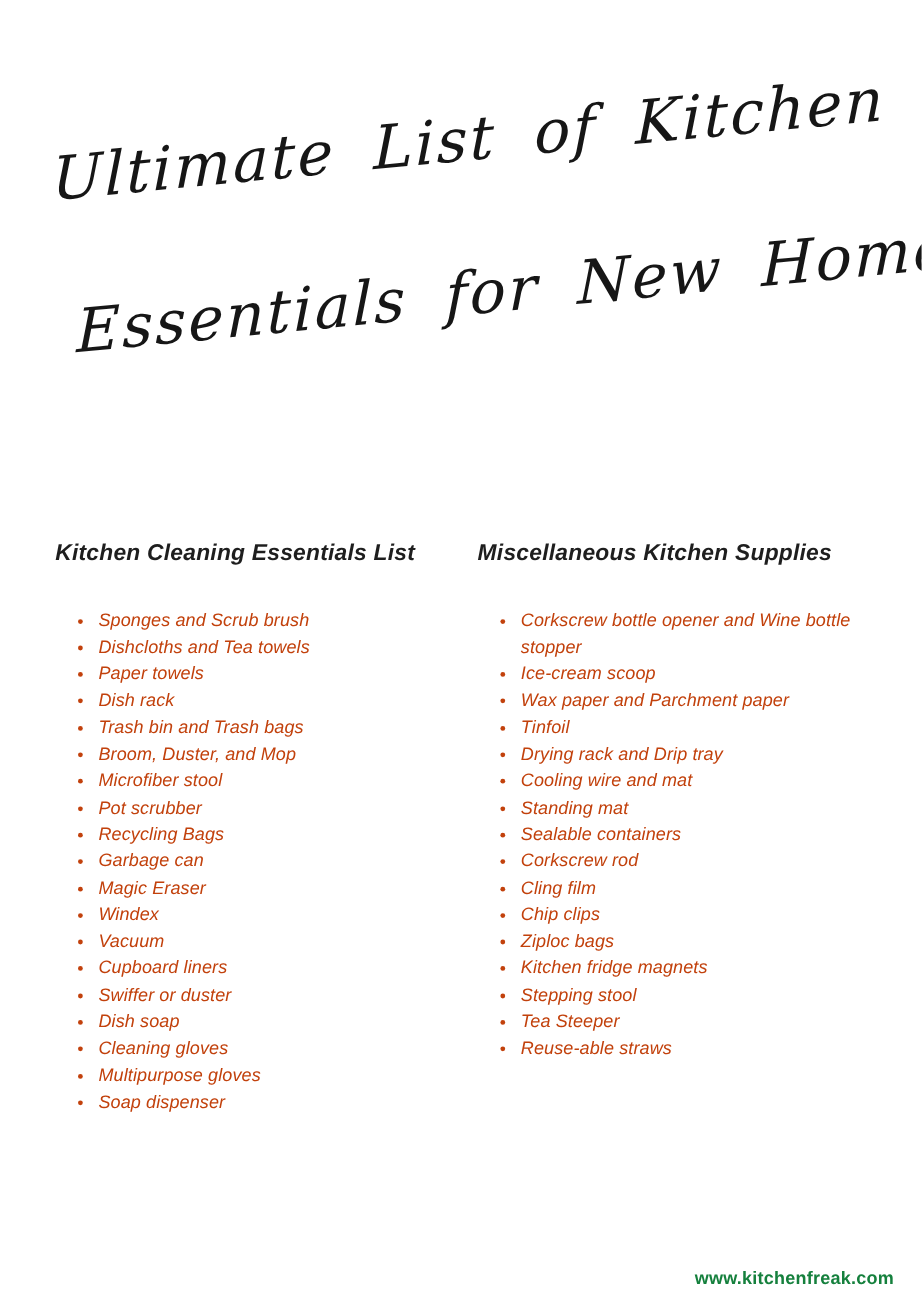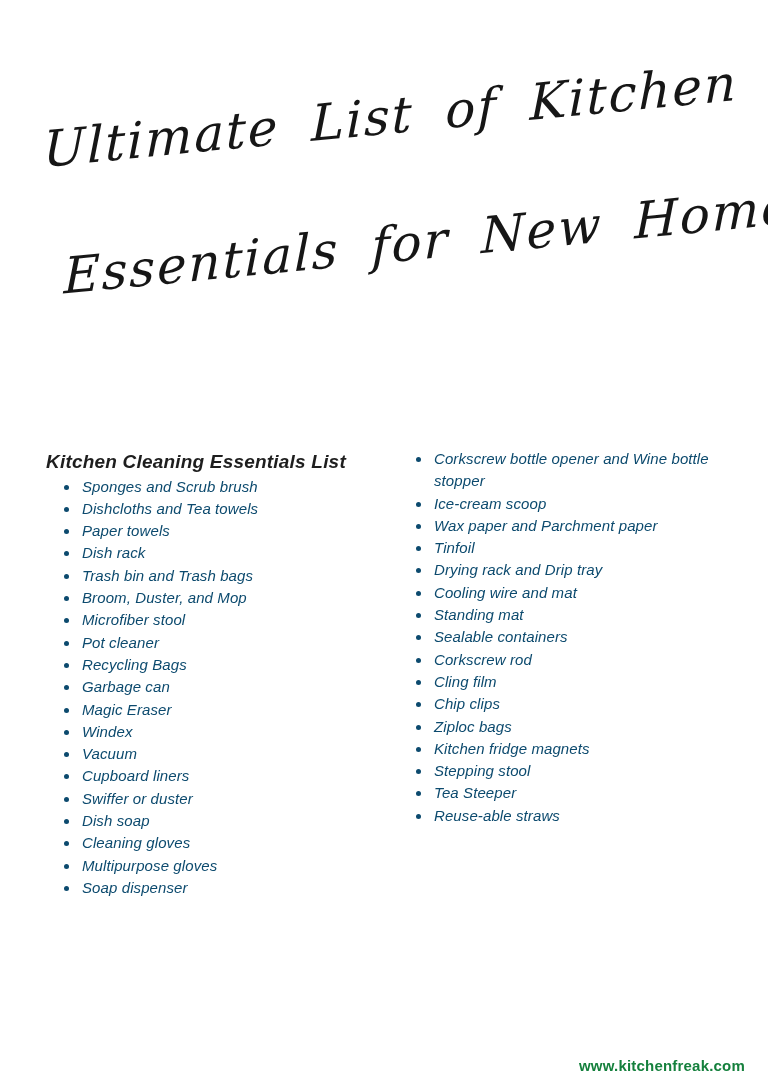--- a/index.html
+++ b/index.html
@@ -53,25 +53,26 @@
   .column-heading {
     font-size: 19px;
     font-weight: 700;
     line-height: 1.45;
     color: #1e1e1e;
     letter-spacing: 0.2px;
   }
   .col-left .column-heading { max-width: 300px; }
   .col-right .column-heading { max-width: 330px; }
   .item-list {
+    margin-top: 31px;
     padding-left: 34px;
     list-style: disc outside;
     font-size: 15px;
     line-height: 22.3px;
-    color: #0c4a6e;
+    color: #c2410c;
     letter-spacing: 0.1px;
   }
   .col-right .item-list { max-width: 330px; }
   .item-list li { padding-left: 2px; }
   
   .footer {
     position: absolute;
     right: 23px;
     bottom: 12px;
     font-size: 15px;
@@ -95,36 +96,37 @@
     <section class="col-left">
       <h2 class="column-heading">Kitchen Cleaning Essentials List</h2>
       <ul class="item-list">
           <li>Sponges and Scrub brush</li>
           <li>Dishcloths and Tea towels</li>
           <li>Paper towels</li>
           <li>Dish rack</li>
           <li>Trash bin and Trash bags</li>
           <li>Broom, Duster, and Mop</li>
           <li>Microfiber stool</li>
-          <li>Pot cleaner</li>
+          <li>Pot scrubber</li>
           <li>Recycling Bags</li>
           <li>Garbage can</li>
           <li>Magic Eraser</li>
           <li>Windex</li>
           <li>Vacuum</li>
           <li>Cupboard liners</li>
           <li>Swiffer or duster</li>
           <li>Dish soap</li>
           <li>Cleaning gloves</li>
           <li>Multipurpose gloves</li>
           <li>Soap dispenser</li>
         </ul>
     </section>
 
     <section class="col-right">
+      <h2 class="column-heading">Miscellaneous Kitchen Supplies</h2>
       <ul class="item-list">
           <li>Corkscrew bottle opener and Wine bottle stopper</li>
           <li>Ice-cream scoop</li>
           <li>Wax paper and Parchment paper</li>
           <li>Tinfoil</li>
           <li>Drying rack and Drip tray</li>
           <li>Cooling wire and mat</li>
           <li>Standing mat</li>
           <li>Sealable containers</li>
           <li>Corkscrew rod</li>

